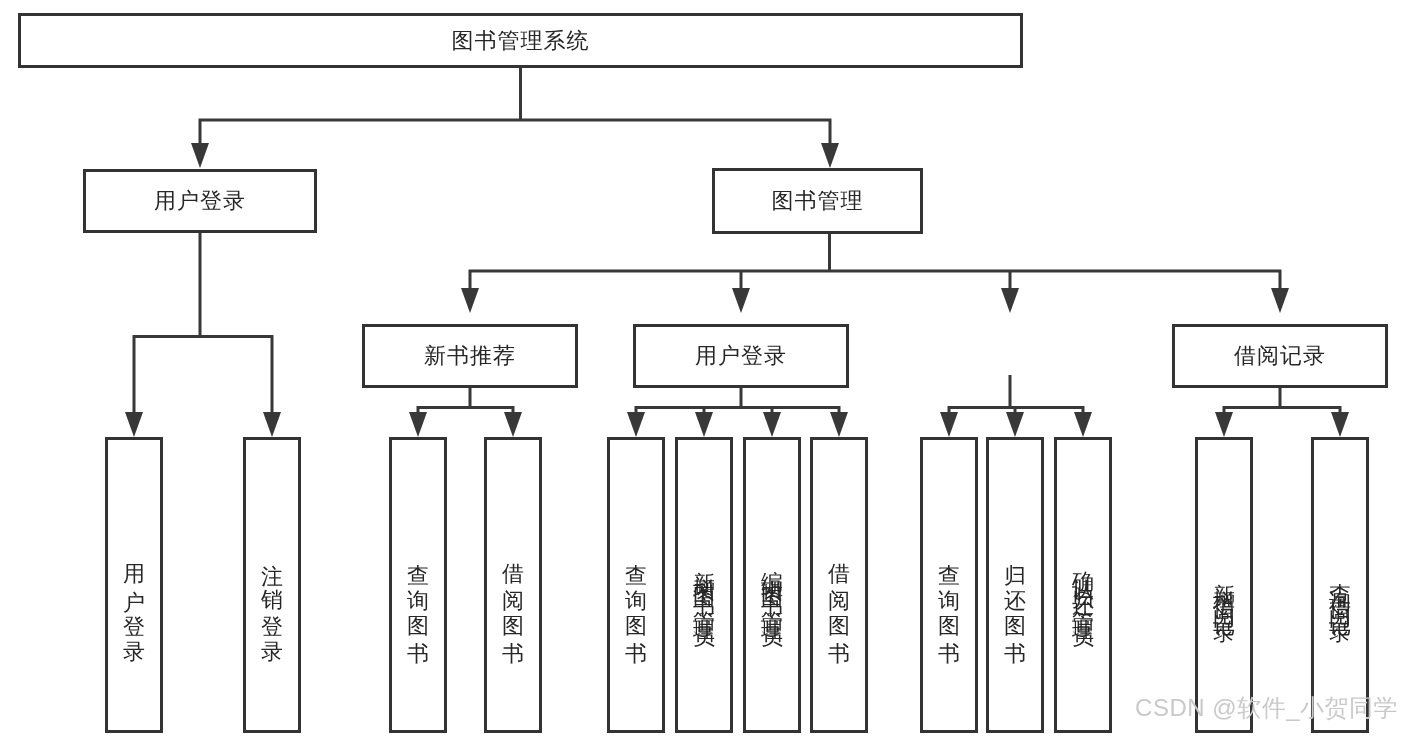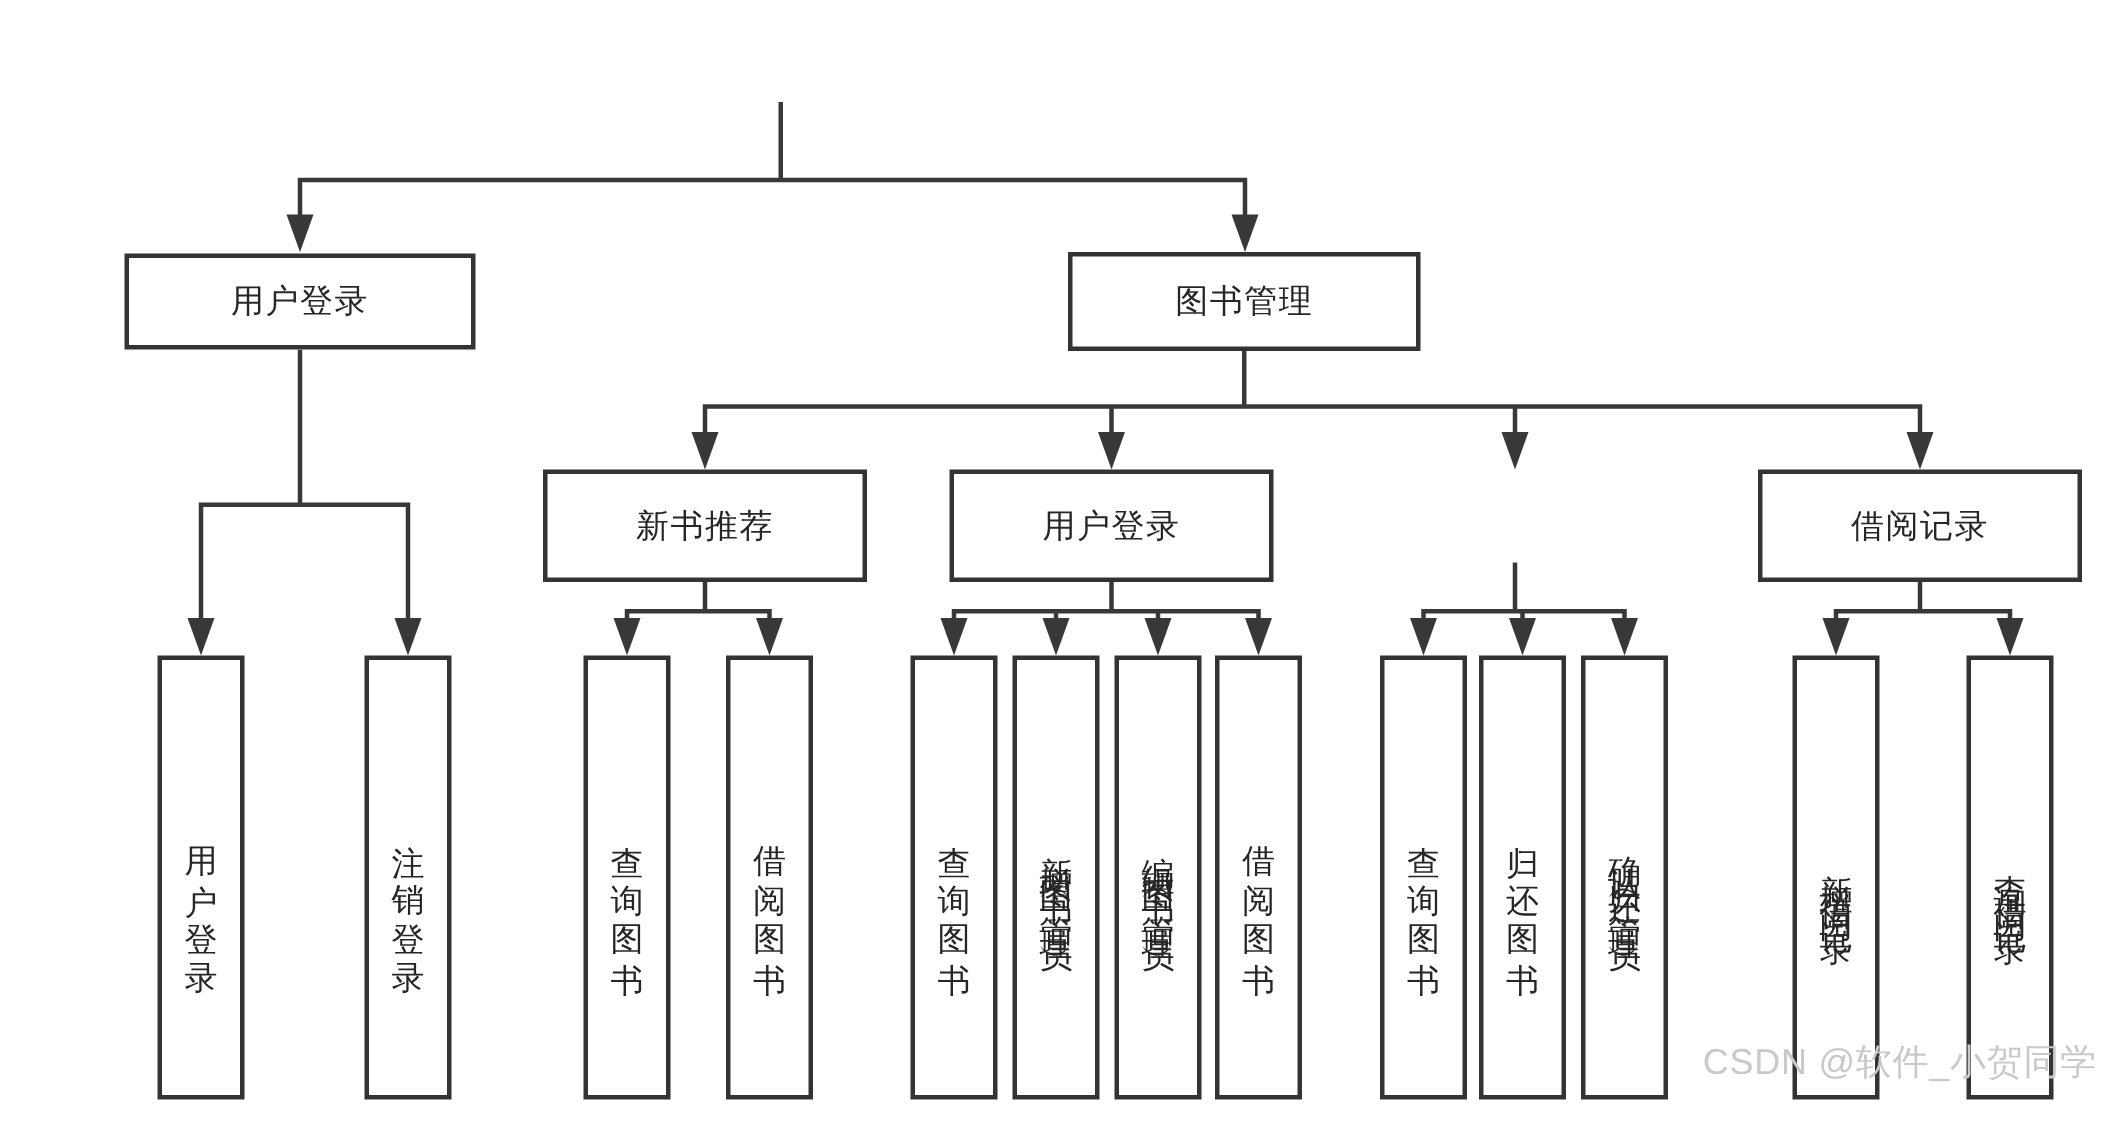--- a/index.html
+++ b/index.html
@@ -35,22 +35,22 @@
     justify-content: center;
     color: #262626;
   }
   .box.h-label span {
     font-size: 22px;
     letter-spacing: 1px;
     white-space: nowrap;
   }
   .root  { left: 18px;  top: 13px;  width: 1005px; height: 55px; }
   .l2a   { left: 83px;  top: 169px; width: 234px;  height: 64px; }
-  .l2b   { left: 712px; top: 168px; width: 235px;  height: 66px; align-items: center; }
-  .l3    { top: 313px; width: 216px; height: 75px; }
+  .l2b   { left: 712px; top: 168px; width: 211px;  height: 66px; align-items: center; }
+  .l3    { top: 324px; width: 216px; height: 64px; }
   .l3a { left: 362px; }  .l3b { left: 633px; }
   .l3c { left: 902px; }  .l3d { left: 1172px; }
   .leaf  { top: 437px; width: 58px; height: 296px; }
   .vtext {
     writing-mode: vertical-rl;
     text-orientation: mixed;
     font-size: 22px;
     line-height: 1;
     white-space: nowrap;
     color: #262626;
@@ -122,20 +122,23 @@
       <polygon points="1074,412 1092,412 1083,437"></polygon>
     </g>
 
     <g>
       <path d="M1280,375 V406 M1224,407.5 H1340 M1224,406 V415 M1340,406 V415"></path>
       <polygon points="1215,412 1233,412 1224,437"></polygon>
       <polygon points="1331,412 1349,412 1340,437"></polygon>
     </g>
   </svg>
 
+  <div class="box h-label root">
+    <span>图书管理系统</span>
+  </div>
 
   <div class="box h-label l2a">
     <span>用户登录</span>
   </div>
   <div class="box h-label l2b">
     <span>图书管理</span>
   </div>
 
   <div class="box h-label l3 l3a">
     <span>新书推荐</span>

